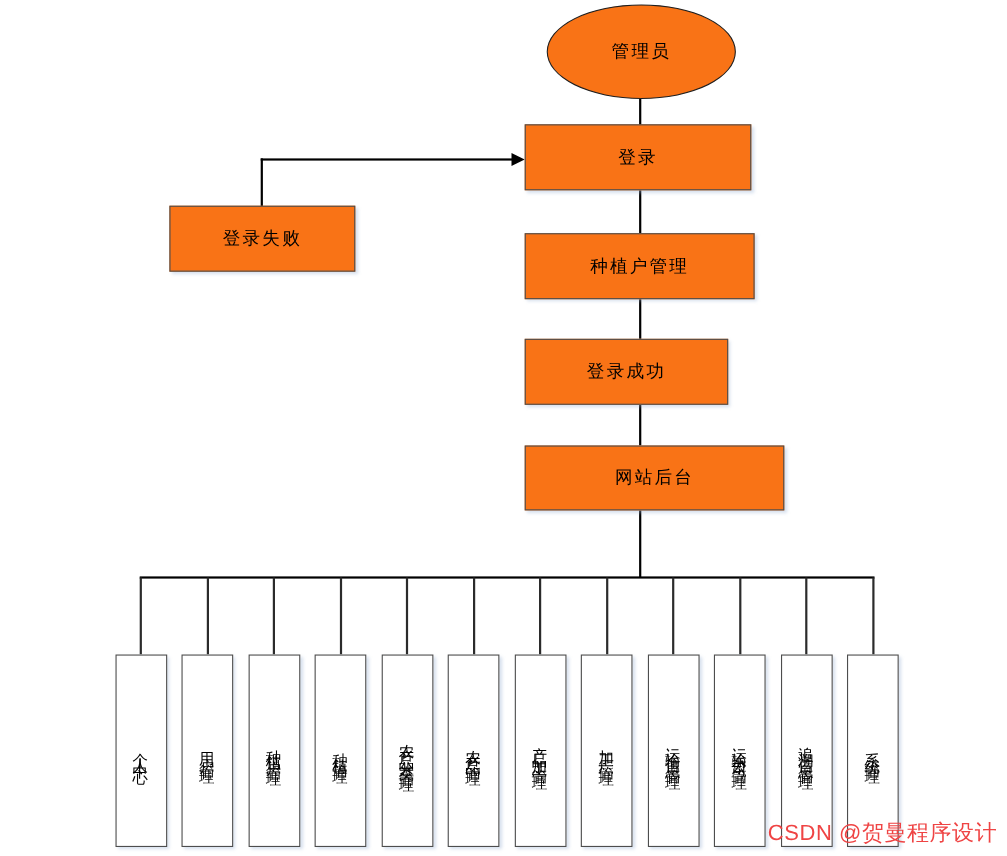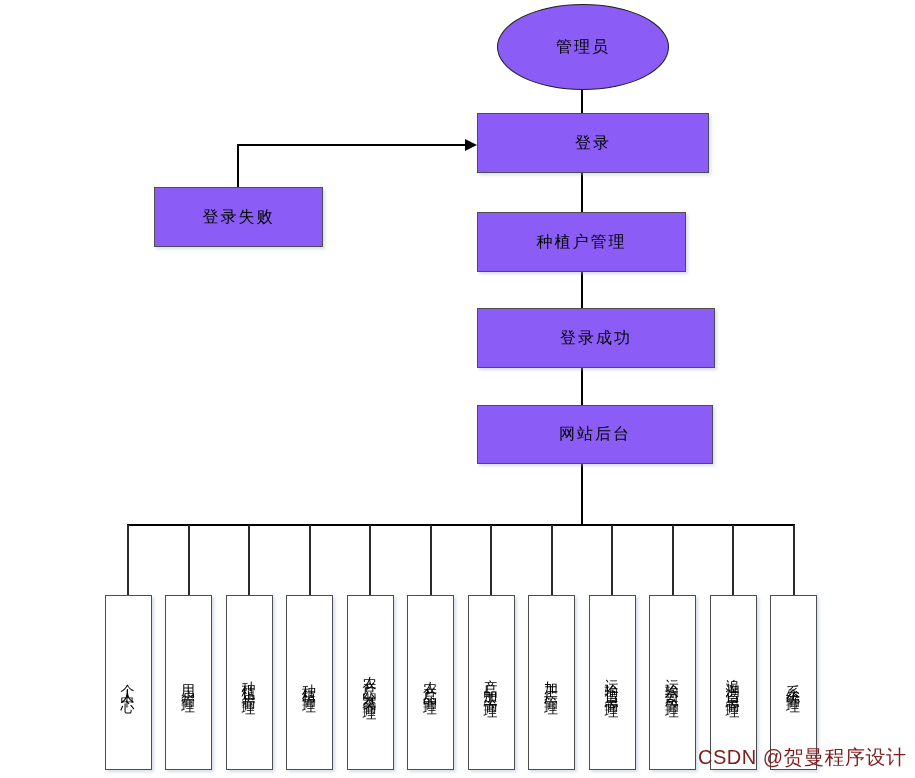--- a/index.html
+++ b/index.html
@@ -7,40 +7,40 @@
     width: 915px; height: 778px;
     background: #ffffff;
     font-family: "Liberation Sans", sans-serif;
     position: relative;
     overflow: hidden;
     color: #000;
   }
   
   .shape {
     position: absolute;
-    background: #8b5cf6;
+    background: #f97316;
     border: 1.5px solid #4d4d4d;
     box-sizing: border-box;
     display: flex;
     align-items: center;
     justify-content: center;
     box-shadow: 2px 2px 3px rgba(150,175,210,0.40);
     font-size: 16px;
     letter-spacing: 2px;
     z-index: 2;
   }
   .ellipse {
     left: 497px; top: 4px; width: 172px; height: 86px;
     border-radius: 50%;
     border: 1.5px solid #1f1f1f;
     box-shadow: none;
   }
-  .box-login   { left: 477px; top: 113px; width: 232px; height: 60px; }
+  .box-login   { left: 477px; top: 113px; width: 206px; height: 60px; }
   .box-input   { left: 477px; top: 212px; width: 209px; height: 60px; }
-  .box-success { left: 477px; top: 308px; width: 238px; height: 60px; }
+  .box-success { left: 477px; top: 308px; width: 185px; height: 60px; }
   .box-backend { left: 477px; top: 405px; width: 236px; height: 59px; }
   .box-fail    { left: 154px; top: 187px; width: 169px; height: 60px; }
 
   
   .line { position: absolute; background: #000000; z-index: 1; }
   .v-actor-login   { left: 580.5px; top: 88px;  width: 2px; height: 26px; }
   .v-login-input   { left: 580.5px; top: 173px; width: 2px; height: 39px; }
   .v-input-success { left: 580.5px; top: 272px; width: 2px; height: 36px; }
   .v-success-back  { left: 580.5px; top: 368px; width: 2px; height: 37px; }
   .v-back-bus      { left: 580.5px; top: 464px; width: 2px; height: 61px; }
@@ -99,21 +99,21 @@
   .modules .module:nth-child(9)  { left: 588.5px; }
   .modules .module:nth-child(10) { left: 649px; }
   .modules .module:nth-child(11) { left: 709.5px; }
   .modules .module:nth-child(12) { left: 770px; }
 
   
   .watermark {
     position: absolute;
     left: 698px; top: 744px;
     font-size: 20px;
-    color: #7f1d1d;
+    color: #ef4444;
     letter-spacing: 0.5px;
     white-space: nowrap;
     z-index: 10;
   }
 </style>
 </head>
 <body>
 
 <div class="shape ellipse">
   <span>管理员</span>

